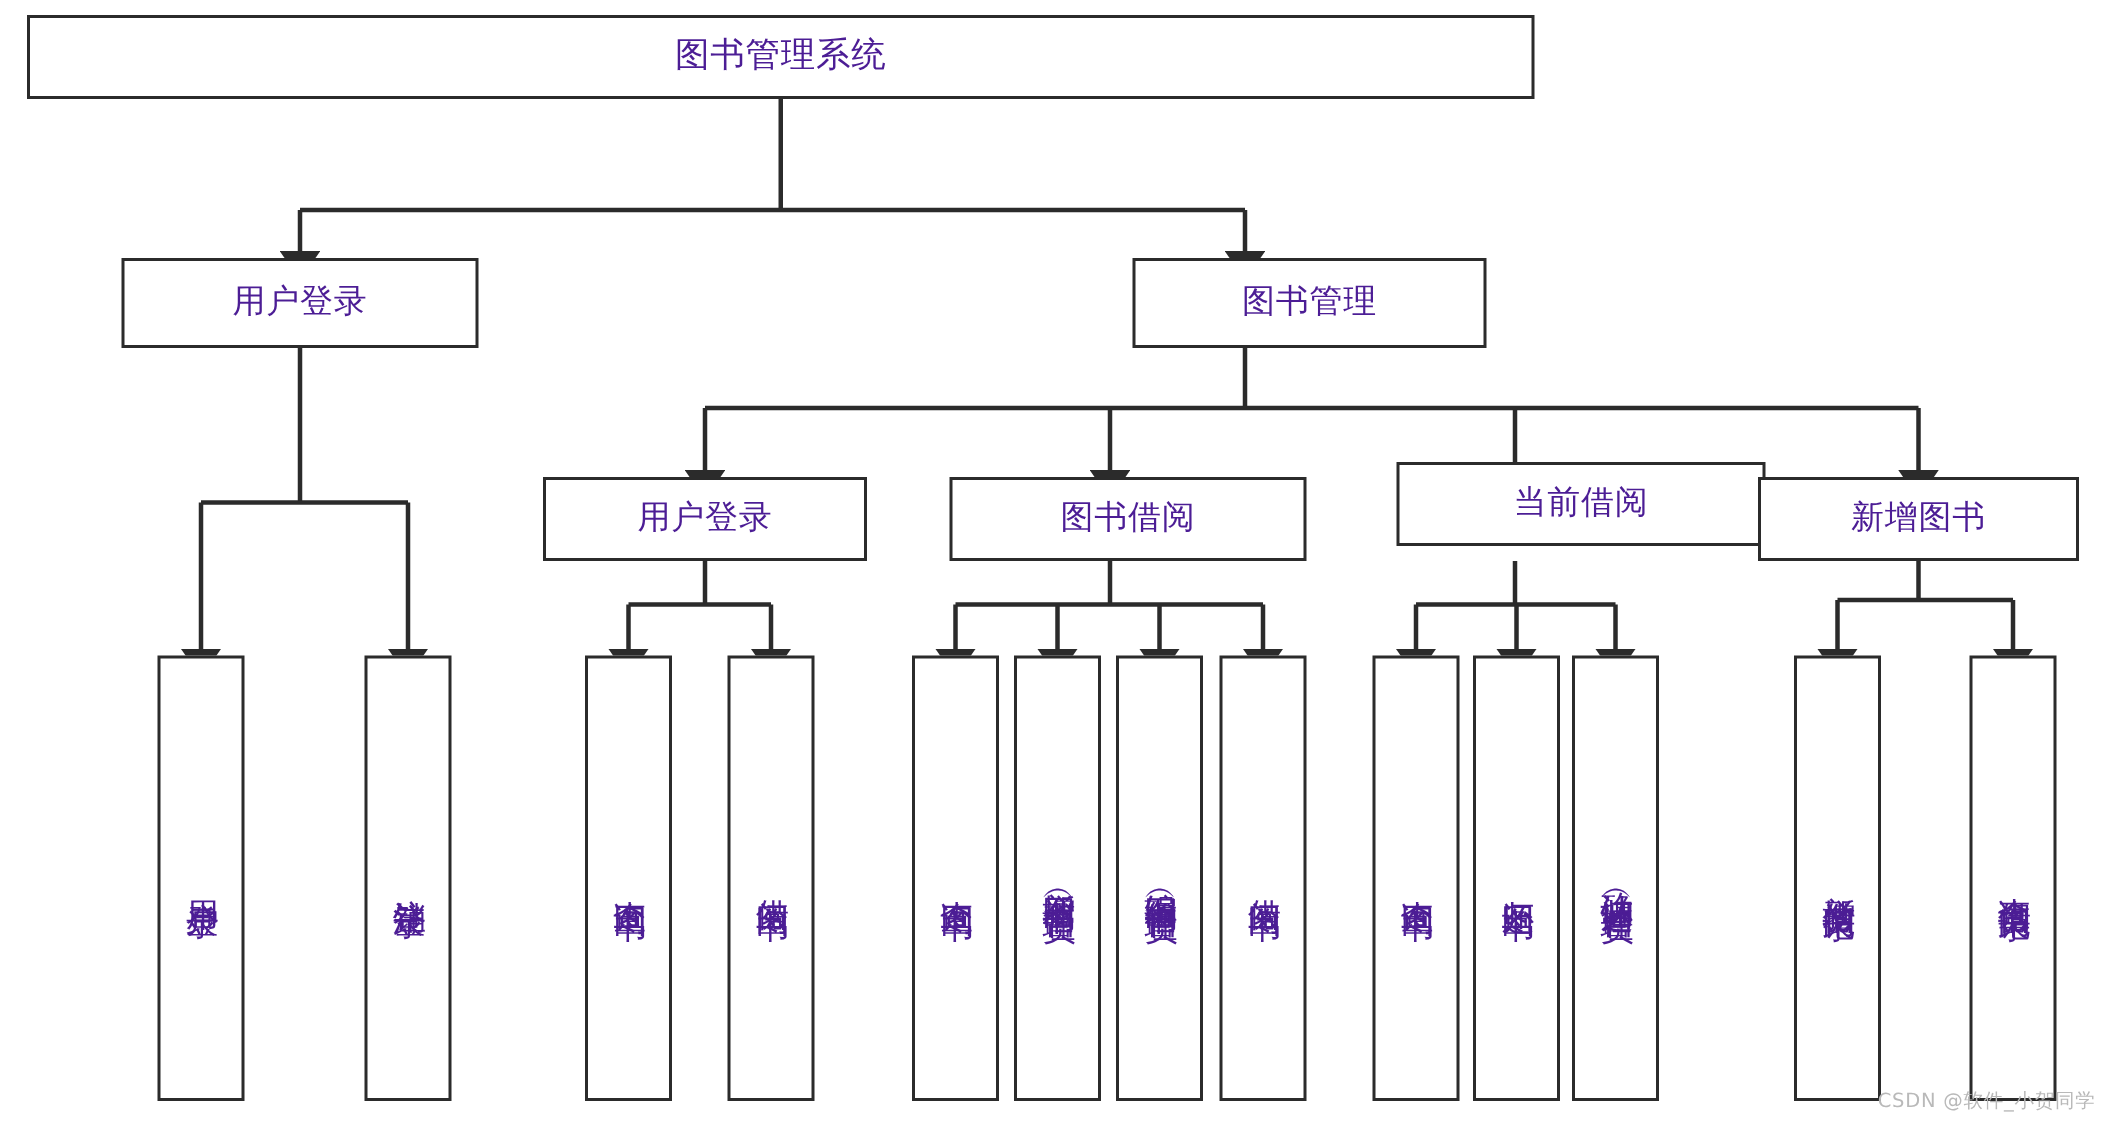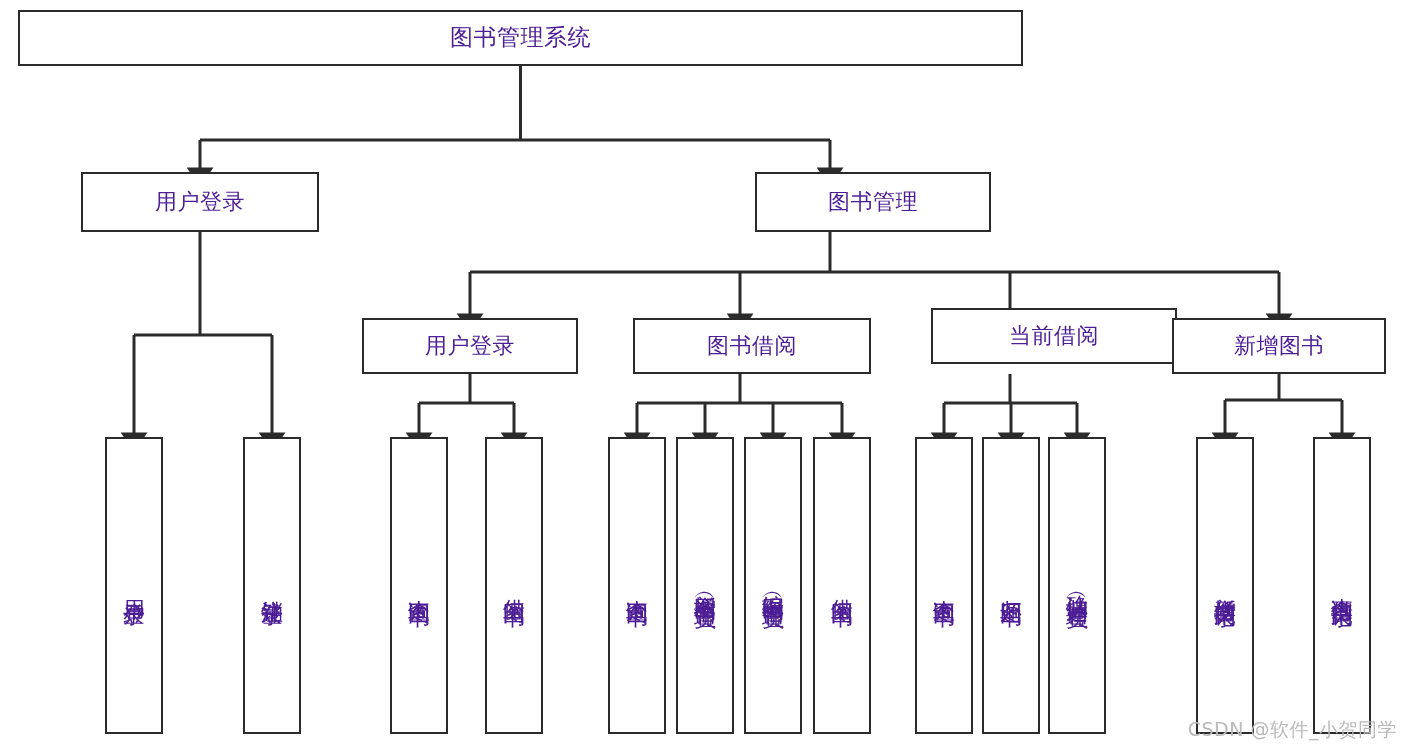--- a/index.html
+++ b/index.html
@@ -51,21 +51,21 @@
     letter-spacing: 2px;
     line-height: 1;
   }
   .node.root .node-label {
     font-size: 23px;
   }
   #watermark {
     position: absolute;
     right: 8px;
     bottom: 4px;
-    font-size: 19px;
+    font-size: 13px;
     color: #b9b9b9;
     letter-spacing: 0.5px;
     white-space: nowrap;
     pointer-events: none;
   }
 </style>
 </head>
 <body>
 
 <div id="canvas">

